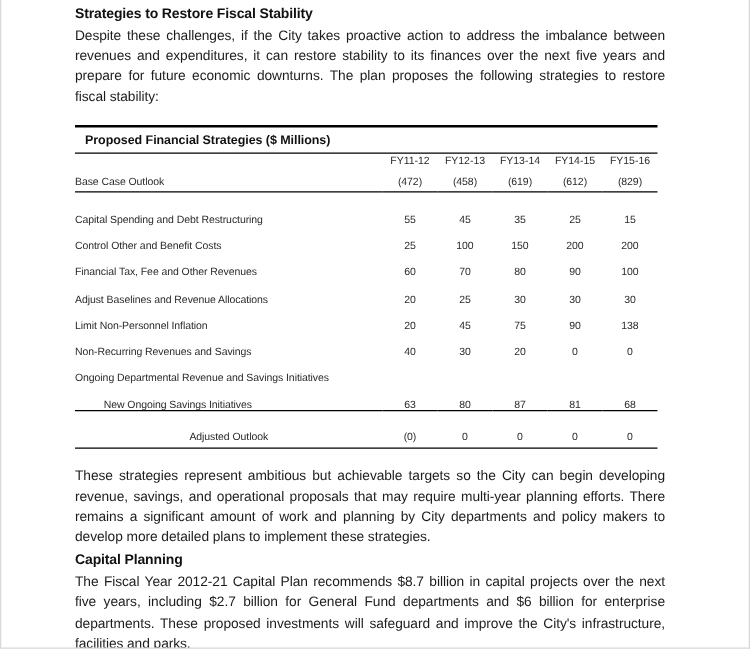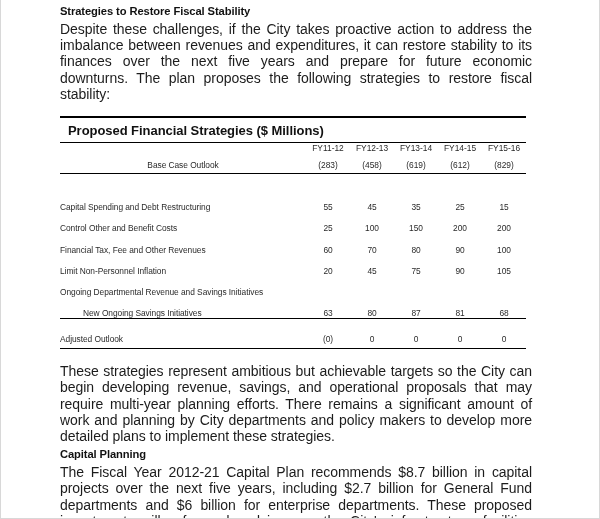--- a/index.html
+++ b/index.html
@@ -41,41 +41,41 @@
     margin: 0 0 2px 0;
     letter-spacing: -0.1px;
     color: #111111;
     line-height: 15px;
   }
   h2.section-heading.spaced-top {
     margin-top: 3px;
   }
 
   p.body-text {
-    font-size: 14px;
+    font-size: 11px;
     line-height: 16.2px;
     margin: 0;
     text-align: justify;
     color: #1c1c1c;
     letter-spacing: -0.05px;
   }
   p.body-text + p.body-text {
     margin-top: 10px;
   }
 
   
   .fin-table-wrap {
     margin-top: 14px;
     width: 466px;
   }
   .tbl-top-rule {
     border-top: 2.2px solid #000000;
   }
   .tbl-title {
-    font-size: 13px;
+    font-size: 10px;
     font-weight: bold;
     padding: 5px 0 4px 8px;
     color: #111111;
     border-bottom: 1.1px solid #000000;
     letter-spacing: -0.05px;
   }
   table.fin {
     border-collapse: collapse;
     width: 100%;
     table-layout: fixed;
@@ -99,30 +99,30 @@
   td.lbl.indent-1 { padding-left: 23px; }
   td.num {
     text-align: center;
     letter-spacing: -0.05px;
   }
 
   tr.basecase td {
     height: 17px;
     border-bottom: 1.1px solid #000000;
     padding-bottom: 3px;
-    text-align: center;
   }
 
   tr.data-row td { height: 21.2px; }
-  tr.data-row.first-data td { padding-top: 17px; }
+  tr.data-row.first-data td { padding-top: 5px; }
 
   tr.total-row td {
     border-top: 1.1px solid #000000;
     height: 21px;
     padding-top: 4px;
+    text-align: center;
   }
   .tbl-bottom-rule {
     border-bottom: 1.1px solid #000000;
     height: 4px;
   }
 </style>
 </head>
 <body>
 
 <div class="page">
@@ -151,21 +151,21 @@
             <th class="num">FY11-12</th>
             <th class="num">FY12-13</th>
             <th class="num">FY13-14</th>
             <th class="num">FY14-15</th>
             <th class="num">FY15-16</th>
           </tr>
         </thead>
         <tbody>
           <tr class="basecase">
             <td class="lbl">Base Case Outlook</td>
-            <td class="num">(283)</td>
+            <td class="num">(472)</td>
             <td class="num">(458)</td>
             <td class="num">(619)</td>
             <td class="num">(612)</td>
             <td class="num">(829)</td>
           </tr>
 
           <tr class="data-row first-data">
             <td class="lbl">Capital Spending and Debt Restructuring</td>
             <td class="num">55</td>
             <td class="num">45</td>
@@ -183,26 +183,42 @@
           </tr>
           <tr class="data-row">
             <td class="lbl">Financial Tax, Fee and Other Revenues</td>
             <td class="num">60</td>
             <td class="num">70</td>
             <td class="num">80</td>
             <td class="num">90</td>
             <td class="num">100</td>
           </tr>
           <tr class="data-row">
+            <td class="lbl">Adjust Baselines and Revenue Allocations</td>
+            <td class="num">20</td>
+            <td class="num">25</td>
+            <td class="num">30</td>
+            <td class="num">30</td>
+            <td class="num">30</td>
+          </tr>
+          <tr class="data-row">
             <td class="lbl">Limit Non-Personnel Inflation</td>
             <td class="num">20</td>
             <td class="num">45</td>
             <td class="num">75</td>
             <td class="num">90</td>
-            <td class="num">105</td>
+            <td class="num">138</td>
+          </tr>
+          <tr class="data-row">
+            <td class="lbl">Non-Recurring Revenues and Savings</td>
+            <td class="num">40</td>
+            <td class="num">30</td>
+            <td class="num">20</td>
+            <td class="num">0</td>
+            <td class="num">0</td>
           </tr>
           <tr class="data-row">
             <td class="lbl">Ongoing Departmental Revenue and Savings Initiatives</td>
             <td class="num"></td>
             <td class="num"></td>
             <td class="num"></td>
             <td class="num"></td>
             <td class="num"></td>
           </tr>
           <tr class="data-row">

